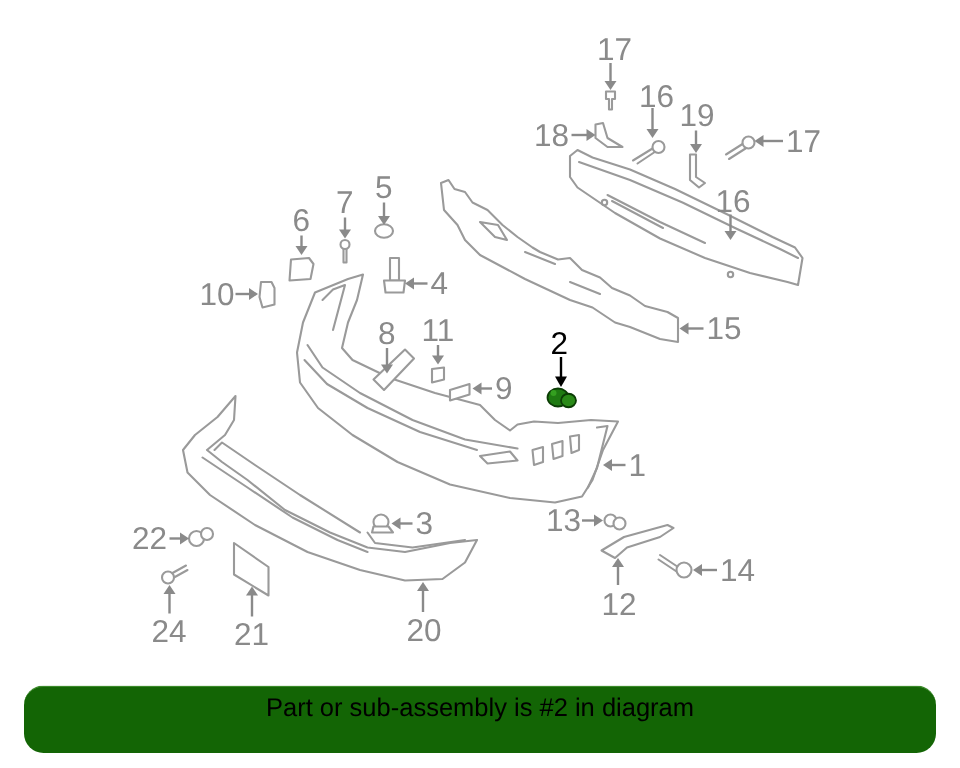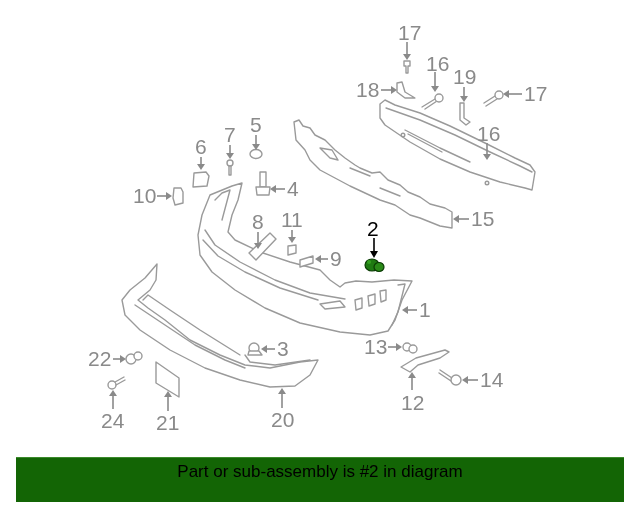--- a/index.html
+++ b/index.html
@@ -60,20 +60,21 @@
       width: 608px;
       height: 45px;
       background: #136505;
       border-top: 1px solid #3b8a2a;
       color: #000000;
       text-align: center;
       font-size: 17px;
       line-height: 19px;
       padding-top: 4px;
       box-sizing: border-box;
+      border-radius: 13px;
     }
     .banner div { white-space: nowrap; }
   </style>
 </head>
 <body>
 
 <div class="canvas">
   <svg class="diagram" width="640" height="512" viewBox="0 0 640 512">
 
     <g>

